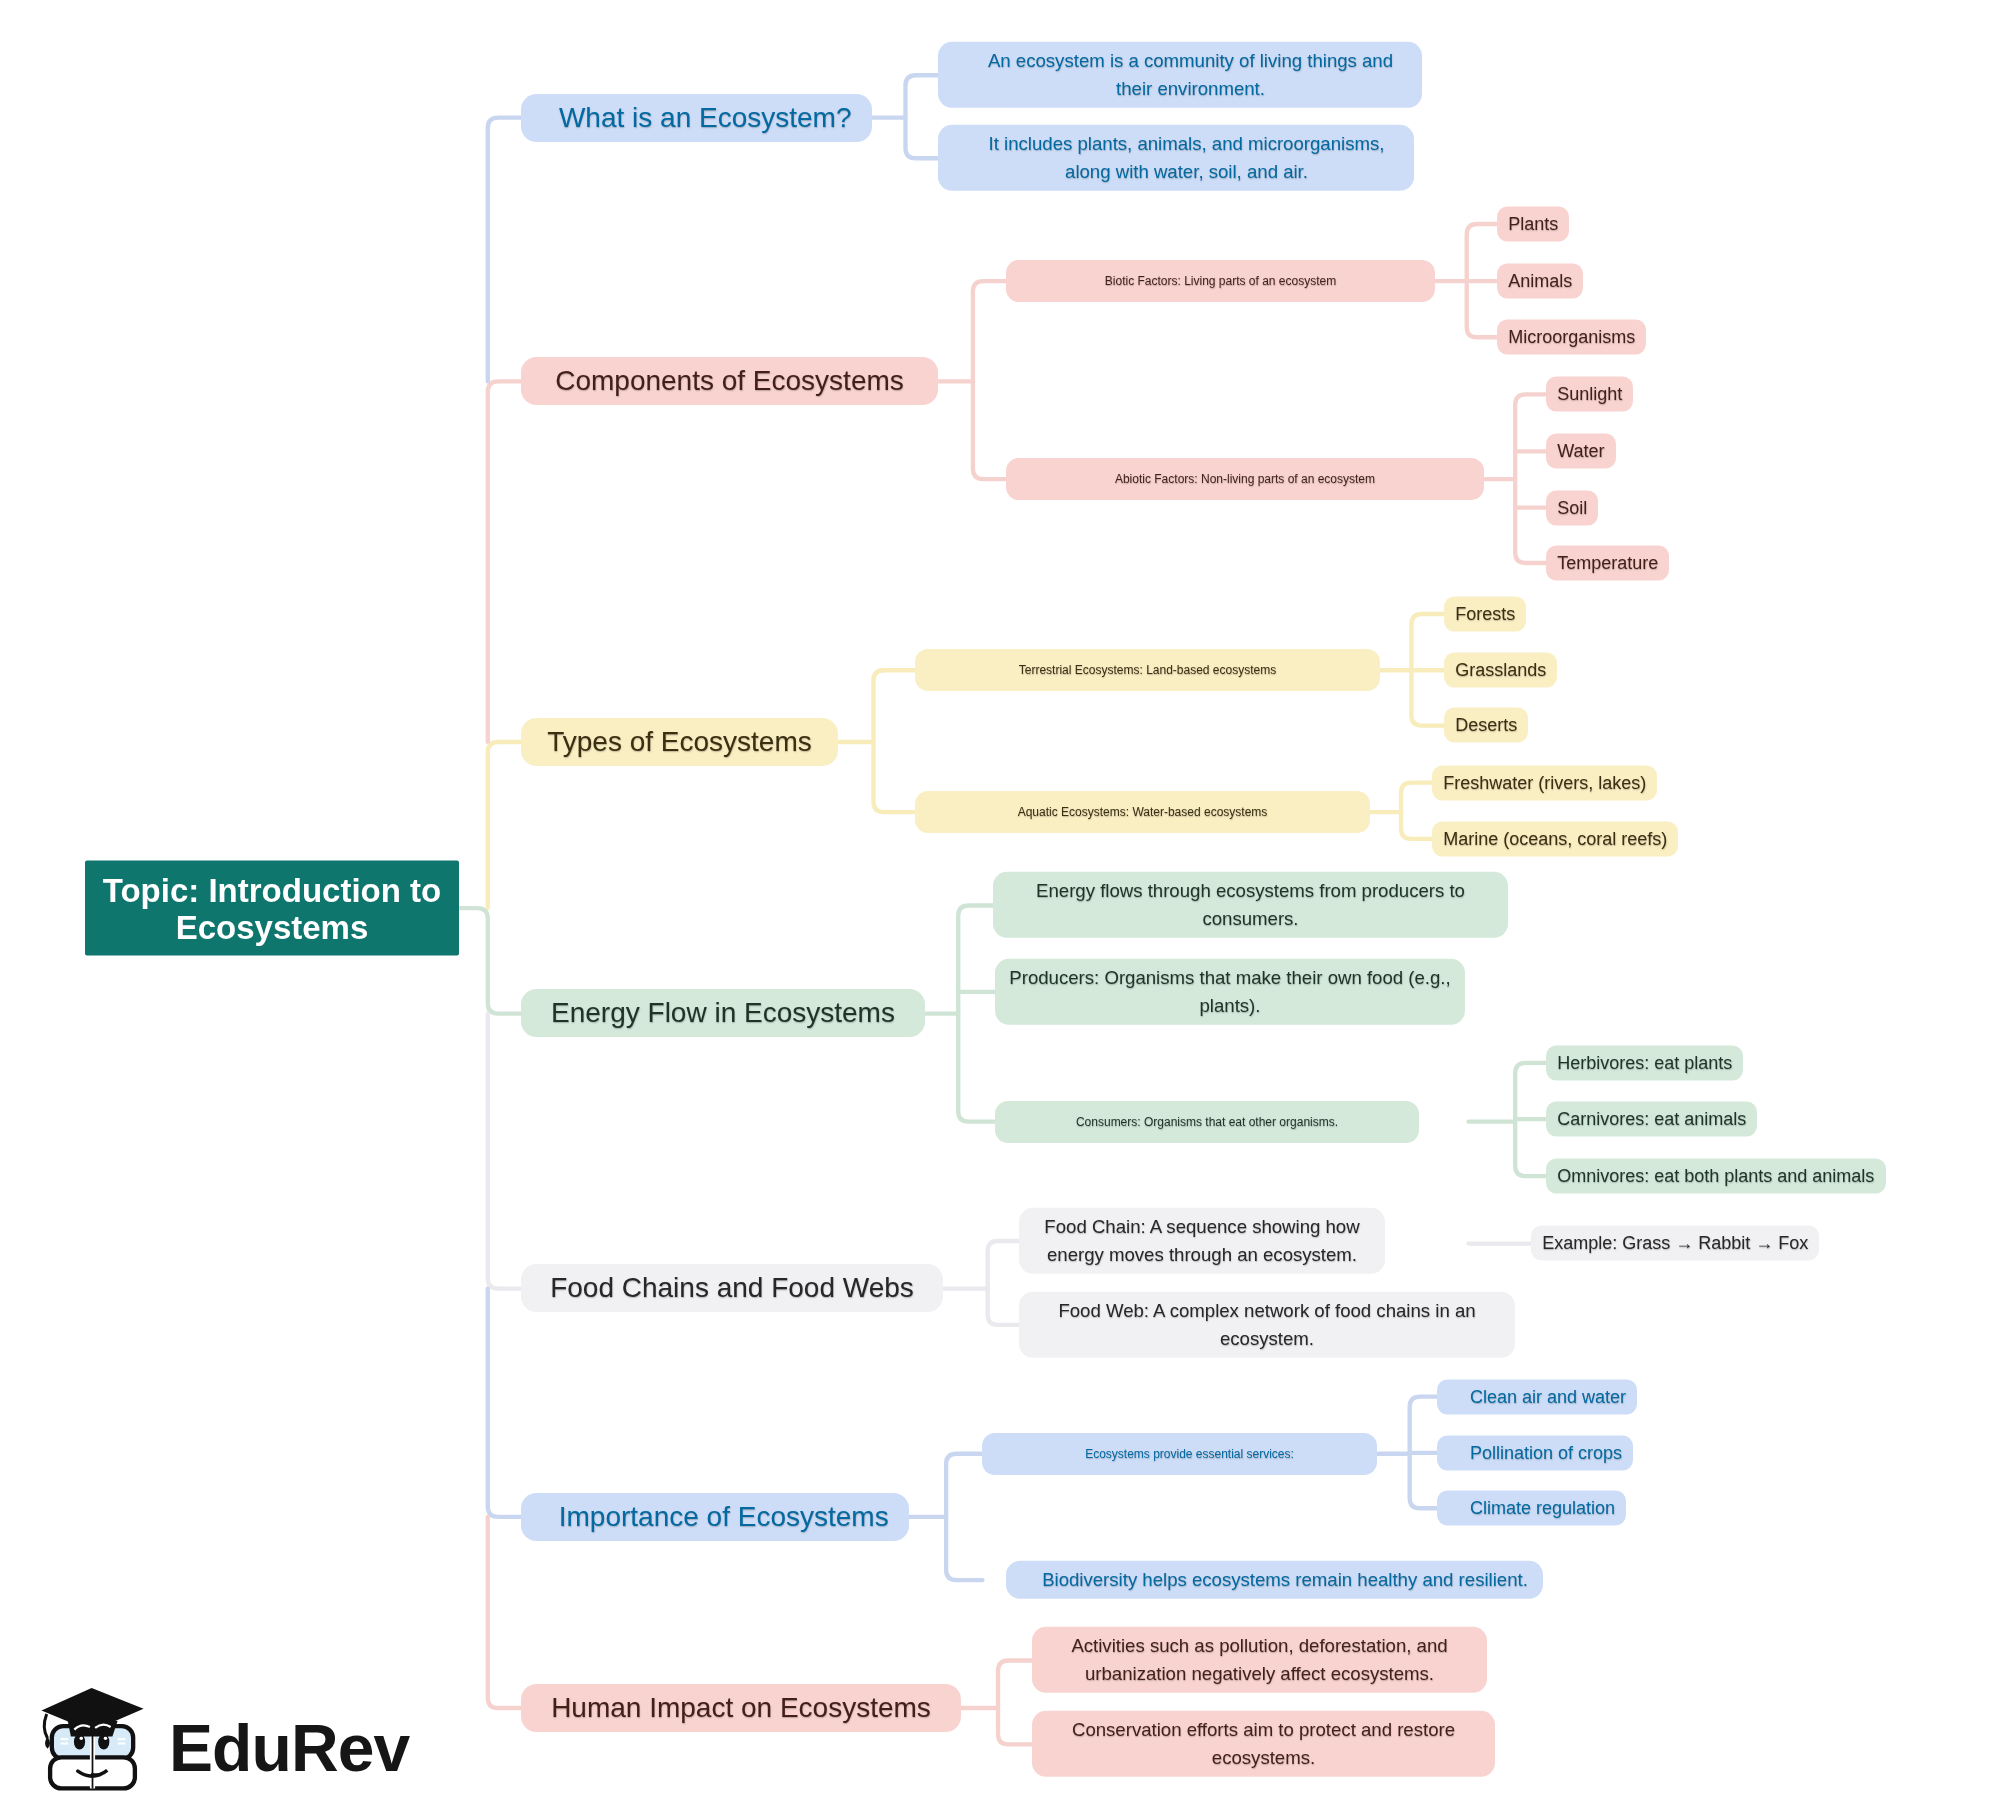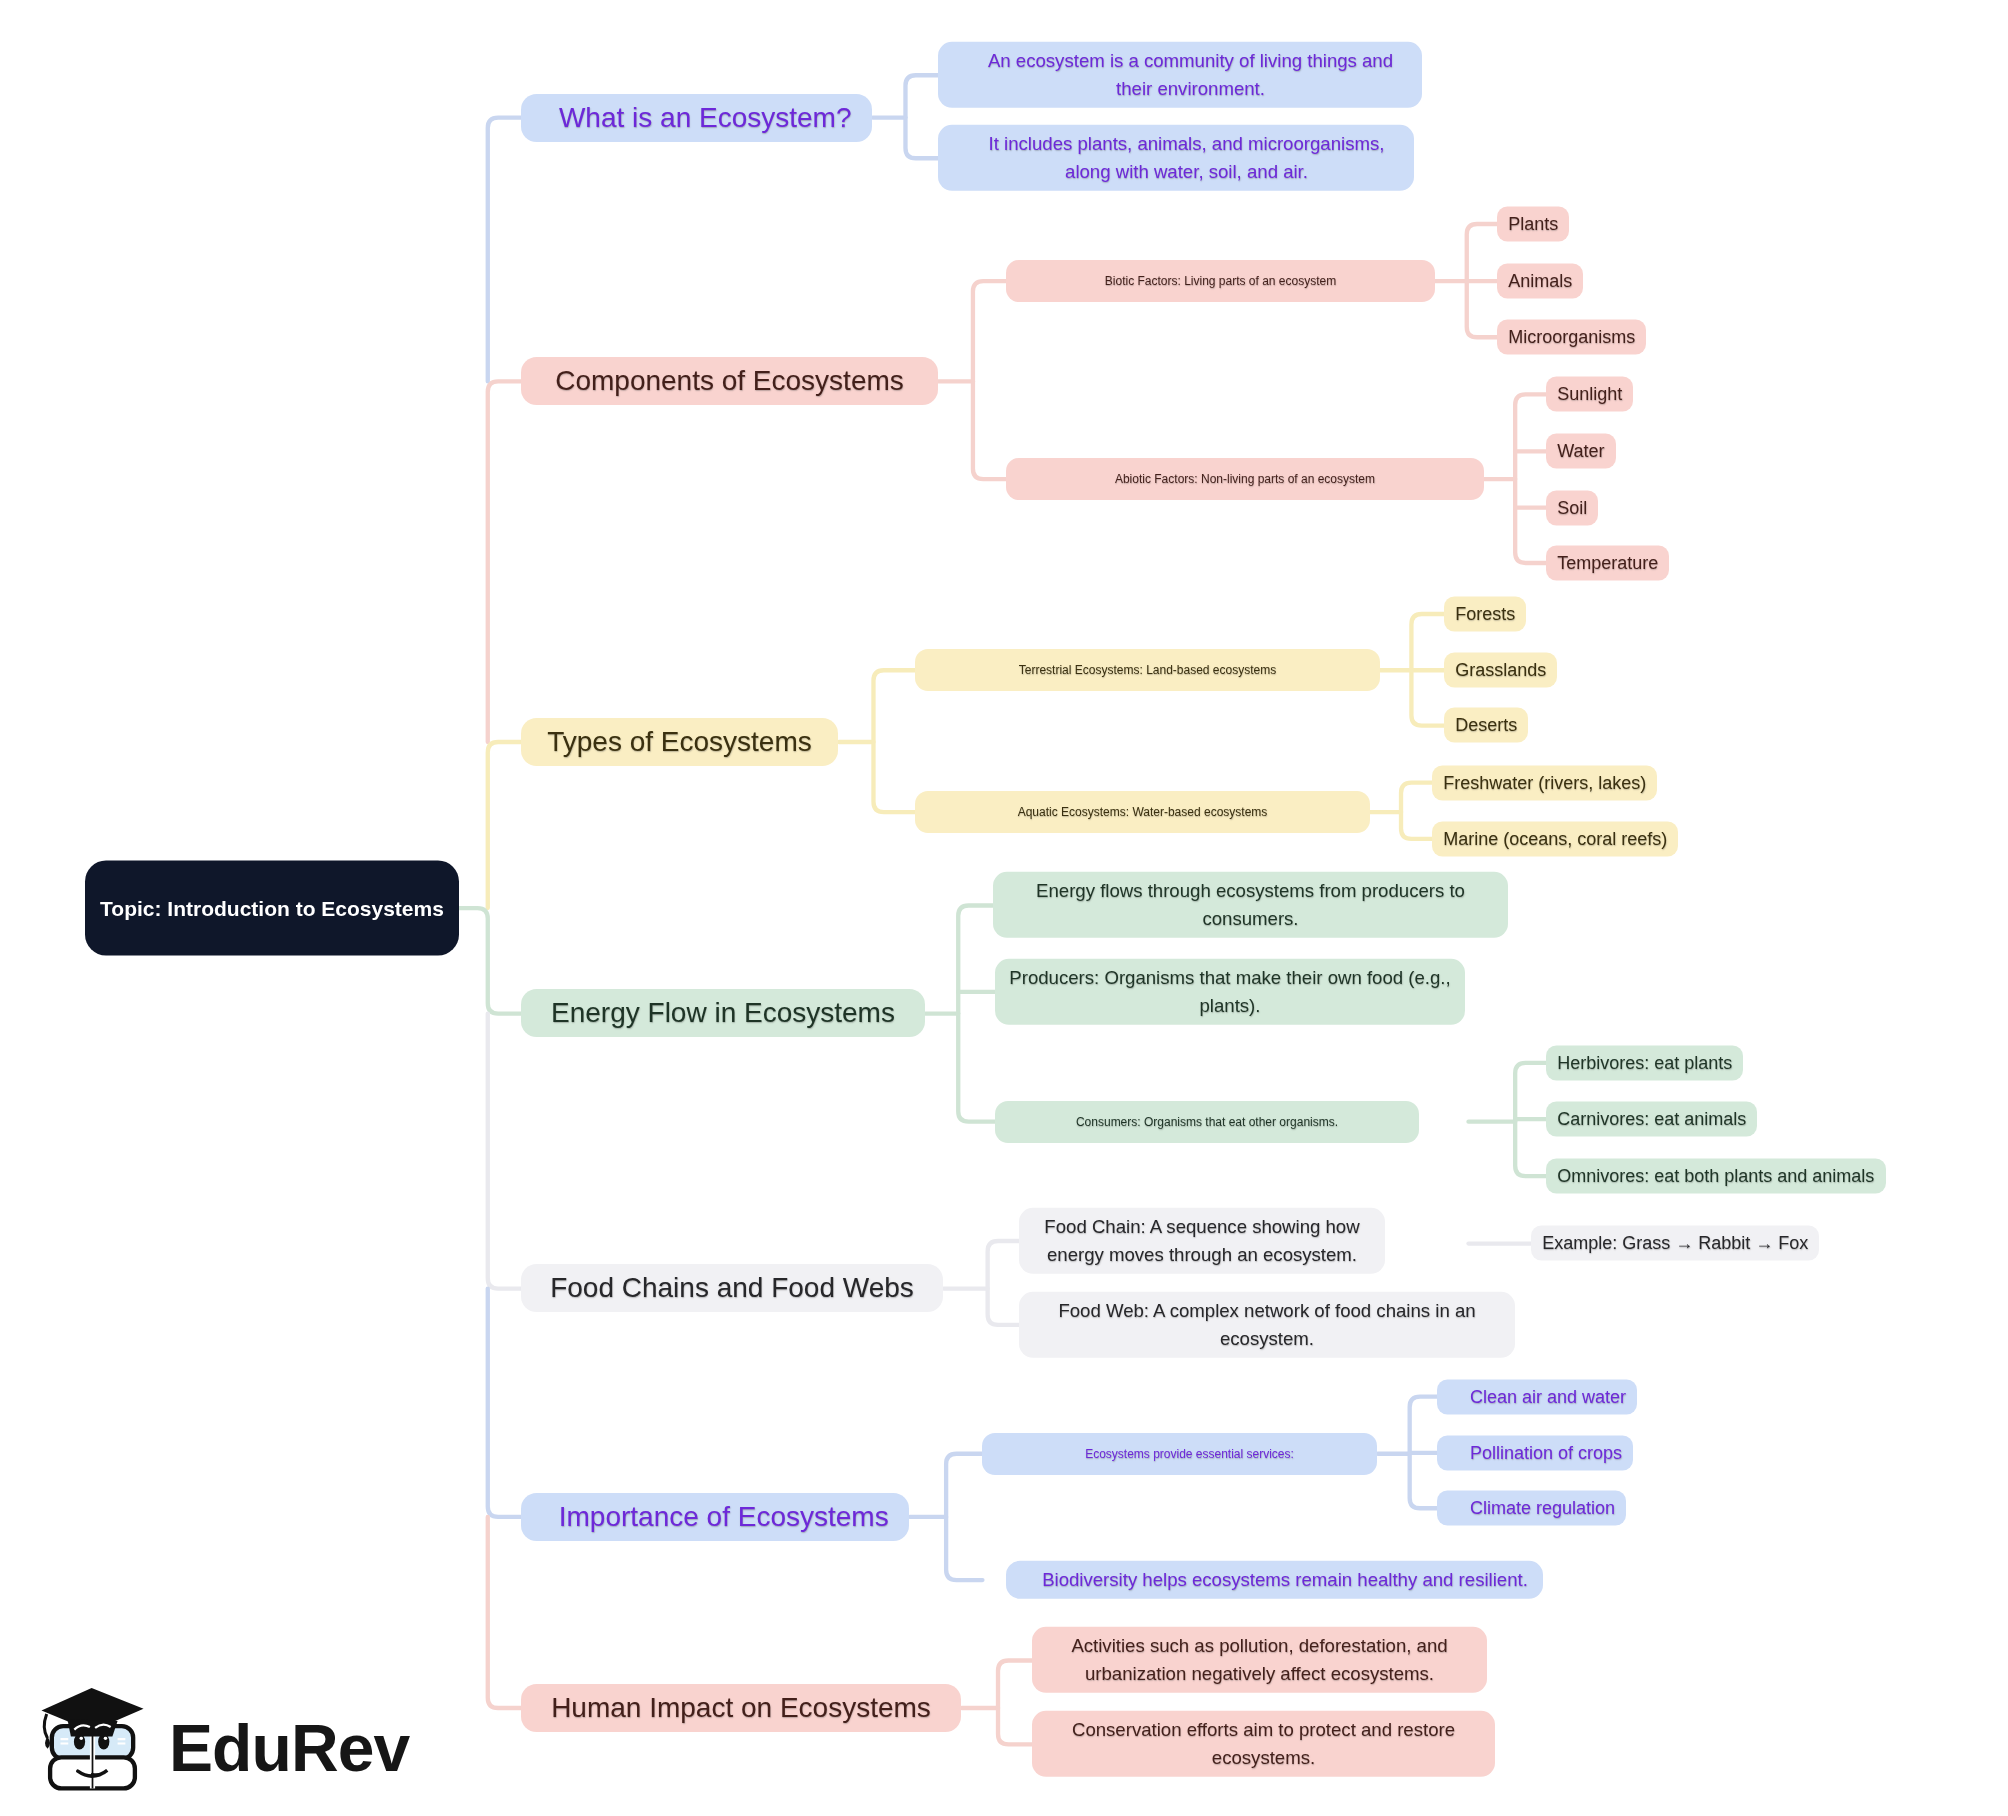--- a/index.html
+++ b/index.html
@@ -19,32 +19,32 @@
     position:absolute;transform:translateY(-50%);
     display:flex;align-items:center;justify-content:center;
     box-sizing:border-box;
     text-shadow:0.4px 1.3px 1.3px rgba(70,70,70,0.35);
   }
   .title{height:48px;border-radius:15.6px;font-size:28px;padding:0 15.6px;white-space:nowrap;}
   .child{height:42px;border-radius:13px;font-size:12px;padding:0 13px;white-space:nowrap;}
   .leaf{height:35px;border-radius:10.4px;font-size:18px;padding:0 11.2px;white-space:nowrap;}
   .multi{border-radius:14px;font-size:18.6px;line-height:28px;text-align:center;padding:5.2px 12px;}
 
-  .c-blue{background:#cdddf8;color:#6d28d9;padding-left:33px;}
+  .c-blue{background:#cdddf8;color:#0369a1;padding-left:33px;}
   .c-pink{background:#f9d3cf;color:#431f1a;}
   .c-yellow{background:#faeec3;color:#3a300f;}
   .c-green{background:#d4e9da;color:#1e3426;}
   .c-gray{background:#f1f1f4;color:#27272a;}
 
   .root{
     position:absolute;left:85px;top:908px;width:374px;height:95px;
     transform:translateY(-50%);
-    background:#0f172a;color:#ffffff;border-radius:21px;
+    background:#0f766e;color:#ffffff;border-radius:2px;
     display:flex;align-items:center;justify-content:center;text-align:center;
-    font-size:21px;font-weight:bold;line-height:37px;padding:0 10.4px;box-sizing:border-box;
+    font-size:33px;font-weight:bold;line-height:37px;padding:0 10.4px;box-sizing:border-box;
   }
 
   .brand-text{
     position:absolute;left:169px;top:1748px;transform:translateY(-50%);
     font-size:66px;font-weight:bold;color:#161616;letter-spacing:-0.9px;white-space:nowrap;
   }
   .mascot{position:absolute;left:38px;top:1688px;}
 </style>
 </head>
 <body>

